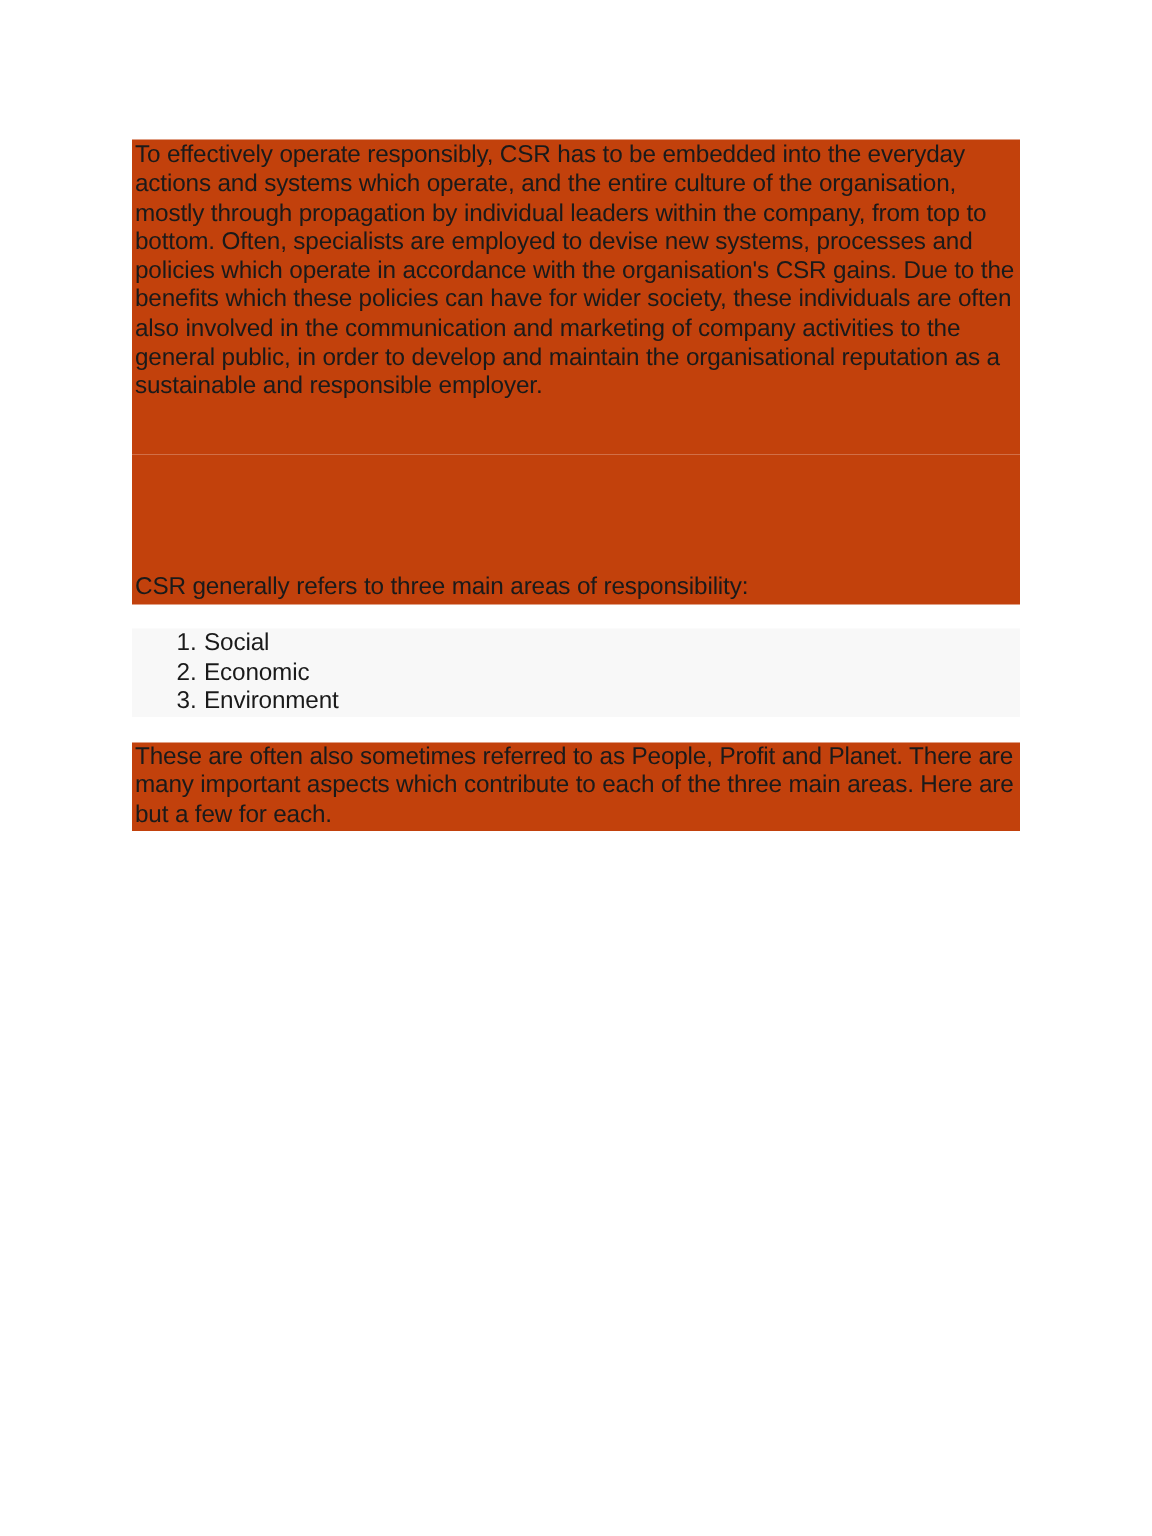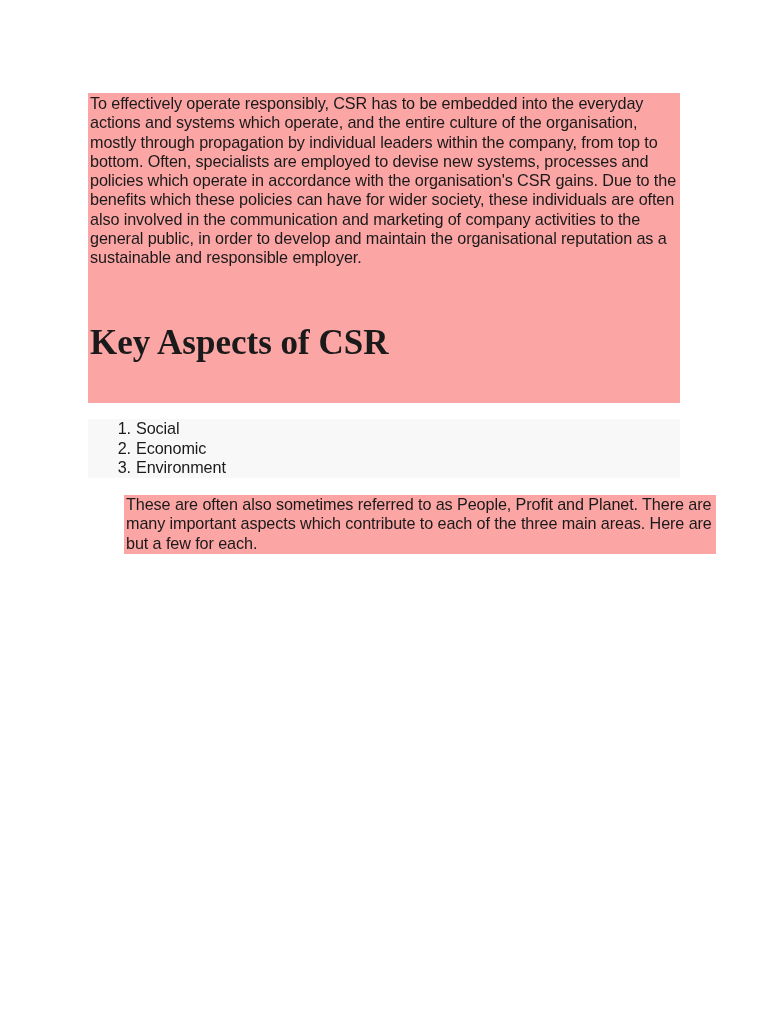--- a/index.html
+++ b/index.html
@@ -18,21 +18,21 @@
       position: absolute;
       left: 0;
       top: 0;
       width: 768px;
       height: 1024px;
     }
     .block {
       position: absolute;
       left: 88px;
       width: 592px;
-      background: #fca5a5;
+      background: #c2410c;
     }
     .sans {
       font-family: "Liberation Sans", sans-serif;
       font-size: 16.2px;
       line-height: 19.3px;
       letter-spacing: -0.1px;
     }
     .p1 {
       top: 93px;
       height: 210px;
@@ -85,34 +85,33 @@
       font-weight: normal;
     }
     .list .label {
       font-weight: normal;
     }
     .p2 {
       top: 495px;
       height: 59px;
       padding: 0 0 0 2px;
       box-sizing: border-box;
-      margin-left: 36px;
     }
   </style>
 </head>
 <body>
 
 <div class="page">
 
   <div class="block sans p1">
     <p style="margin:0">To effectively operate responsibly, CSR has to be embedded into the everyday actions and systems which operate, and the entire culture of the organisation, mostly through propagation by individual leaders within the company, from top to bottom. Often, specialists are employed to devise new systems, processes and policies which operate in accordance with the organisation's CSR gains. Due to the benefits which these policies can have for wider society, these individuals are often also involved in the communication and marketing of company activities to the general public, in order to develop and maintain the organisational reputation as a sustainable and responsible employer.</p>
   </div>
 
   <div class="block heading-block">
-    <h1 class="heading">Key Aspects of CSR</h1>
+    <div class="intro sans">CSR generally refers to three main areas of responsibility:</div>
   </div>
 
   <div class="block list-block sans">
     <ol class="list">
       <li>
         <span class="num">1.</span>
         <span class="label">Social</span>
       </li>
       <li>
         <span class="num">2.</span>

